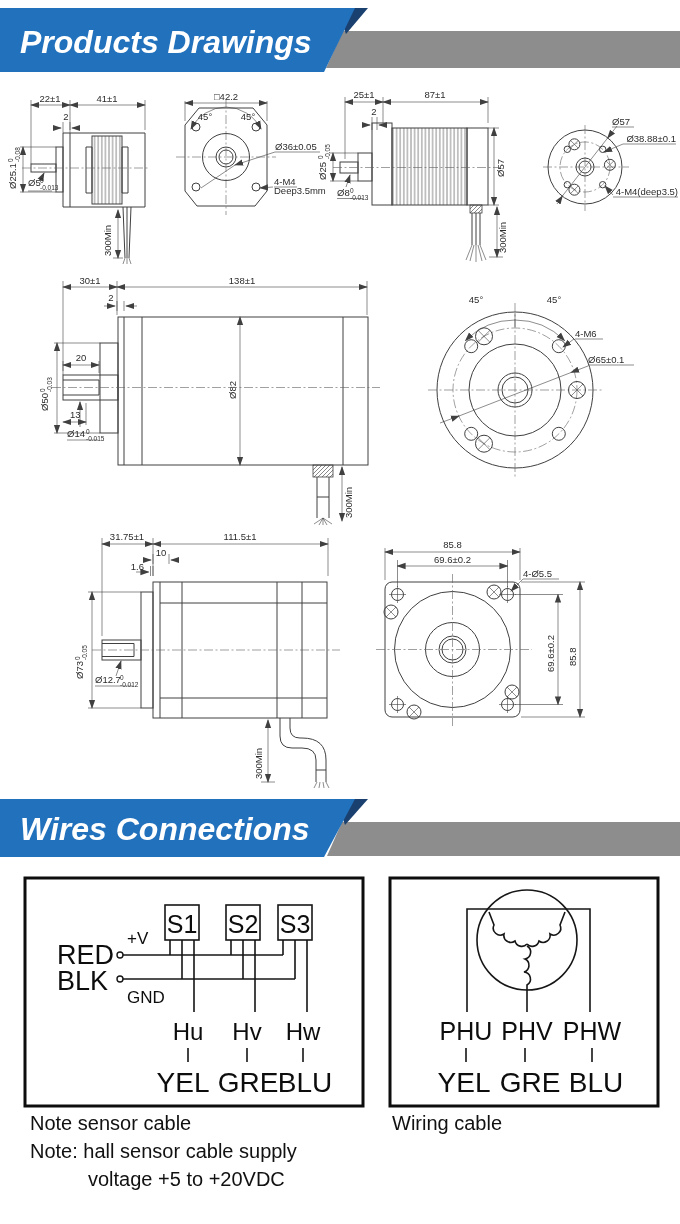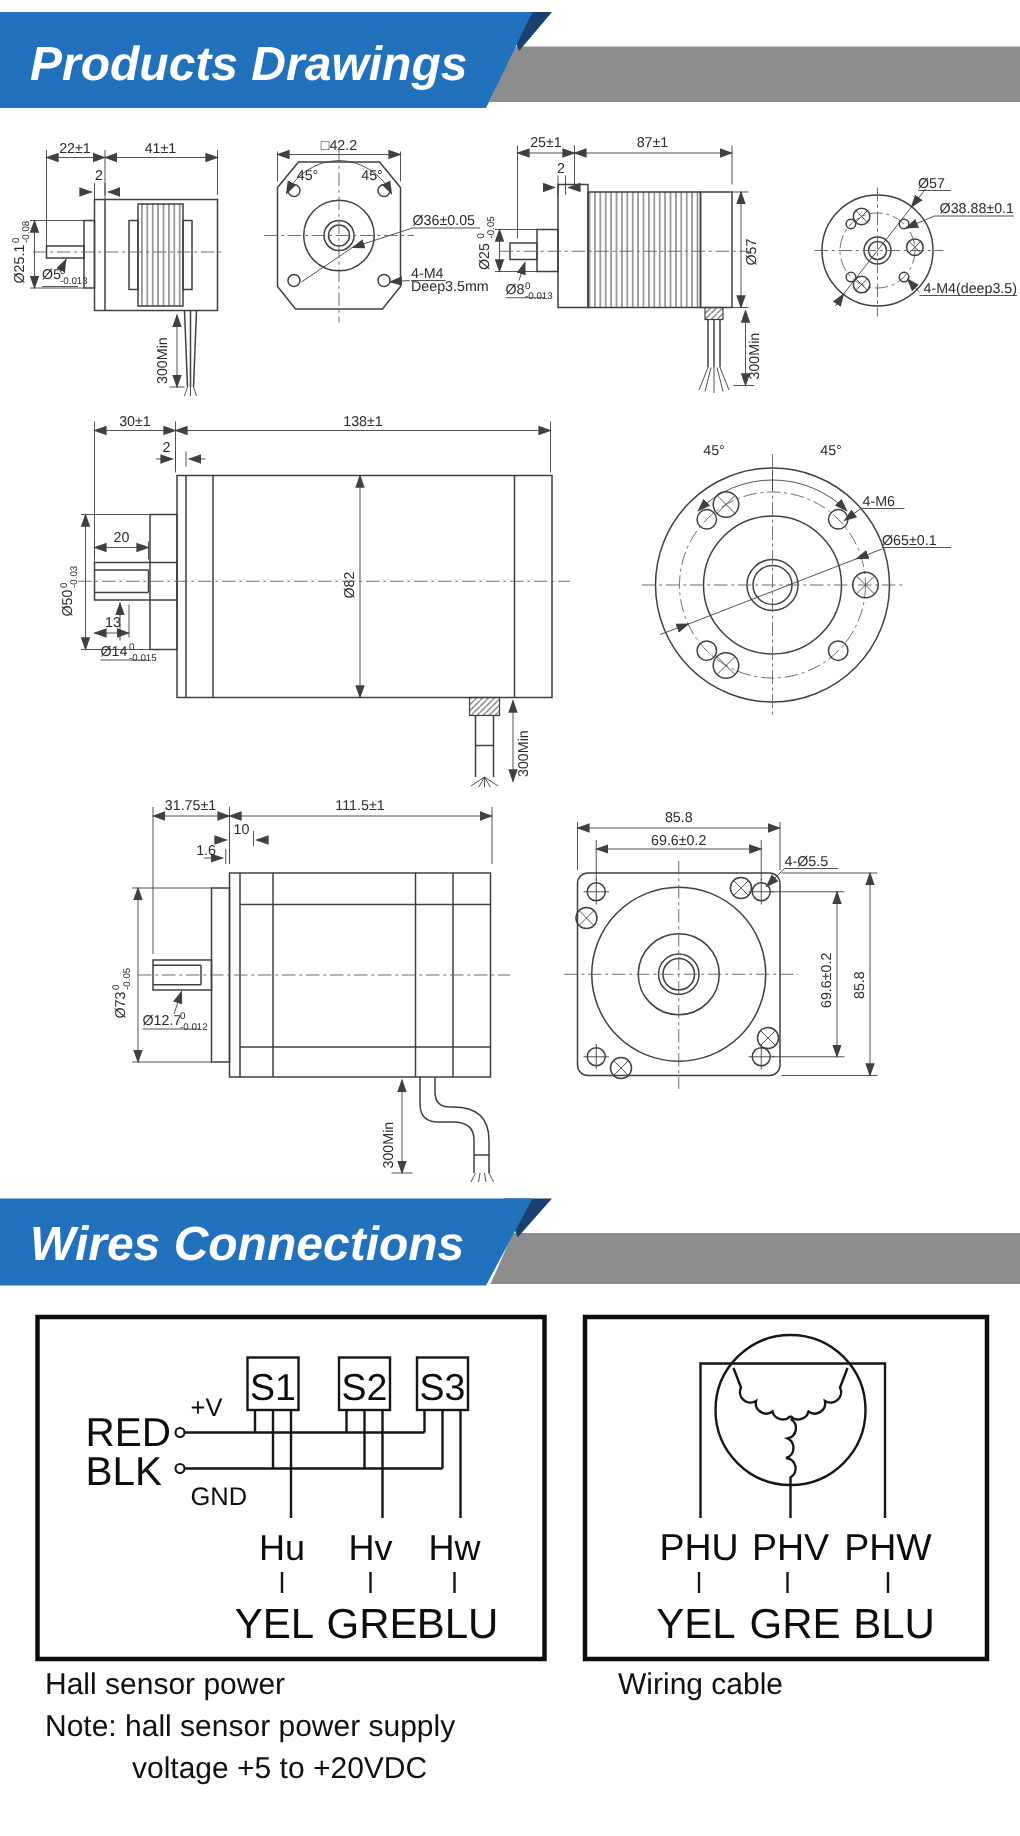--- a/index.html
+++ b/index.html
@@ -449,16 +449,16 @@
     </g>
     <text class="wlbl" x="466" y="168" font-size="25" text-anchor="middle">PHU</text>
     <text class="wlbl" x="527" y="168" font-size="25" text-anchor="middle">PHV</text>
     <text class="wlbl" x="592" y="168" font-size="25" text-anchor="middle">PHW</text>
     <text class="wlbl" x="464" y="220" font-size="28" text-anchor="middle">YEL</text>
     <text class="wlbl" x="530" y="220" font-size="28" text-anchor="middle">GRE</text>
     <text class="wlbl" x="596" y="220" font-size="28" text-anchor="middle">BLU</text>
   </g>
 </svg>
 
-<div class="caption" style="left:30px;top:1112px">Hall sensor power</div>
-<div class="caption" style="left:30px;top:1140px">Note: hall sensor power supply</div>
+<div class="caption" style="left:30px;top:1112px">Note sensor cable</div>
+<div class="caption" style="left:30px;top:1140px">Note: hall sensor cable supply</div>
 <div class="caption" style="left:88px;top:1168px">voltage +5 to +20VDC</div>
-<div class="caption" style="left:412px;top:1112px">Wiring cable</div>
+<div class="caption" style="left:392px;top:1112px">Wiring cable</div>
 
 </body></html>

